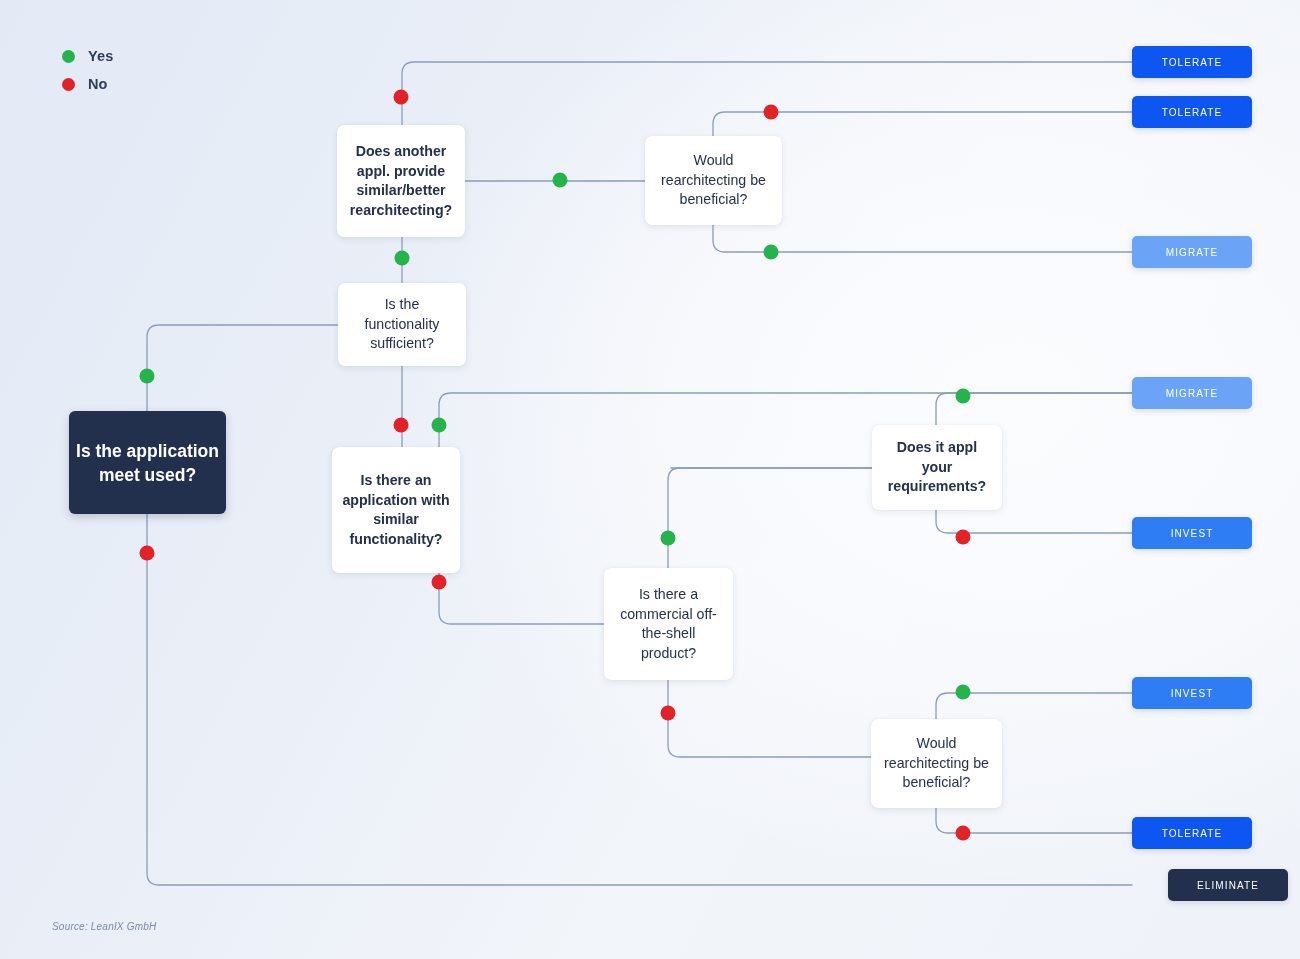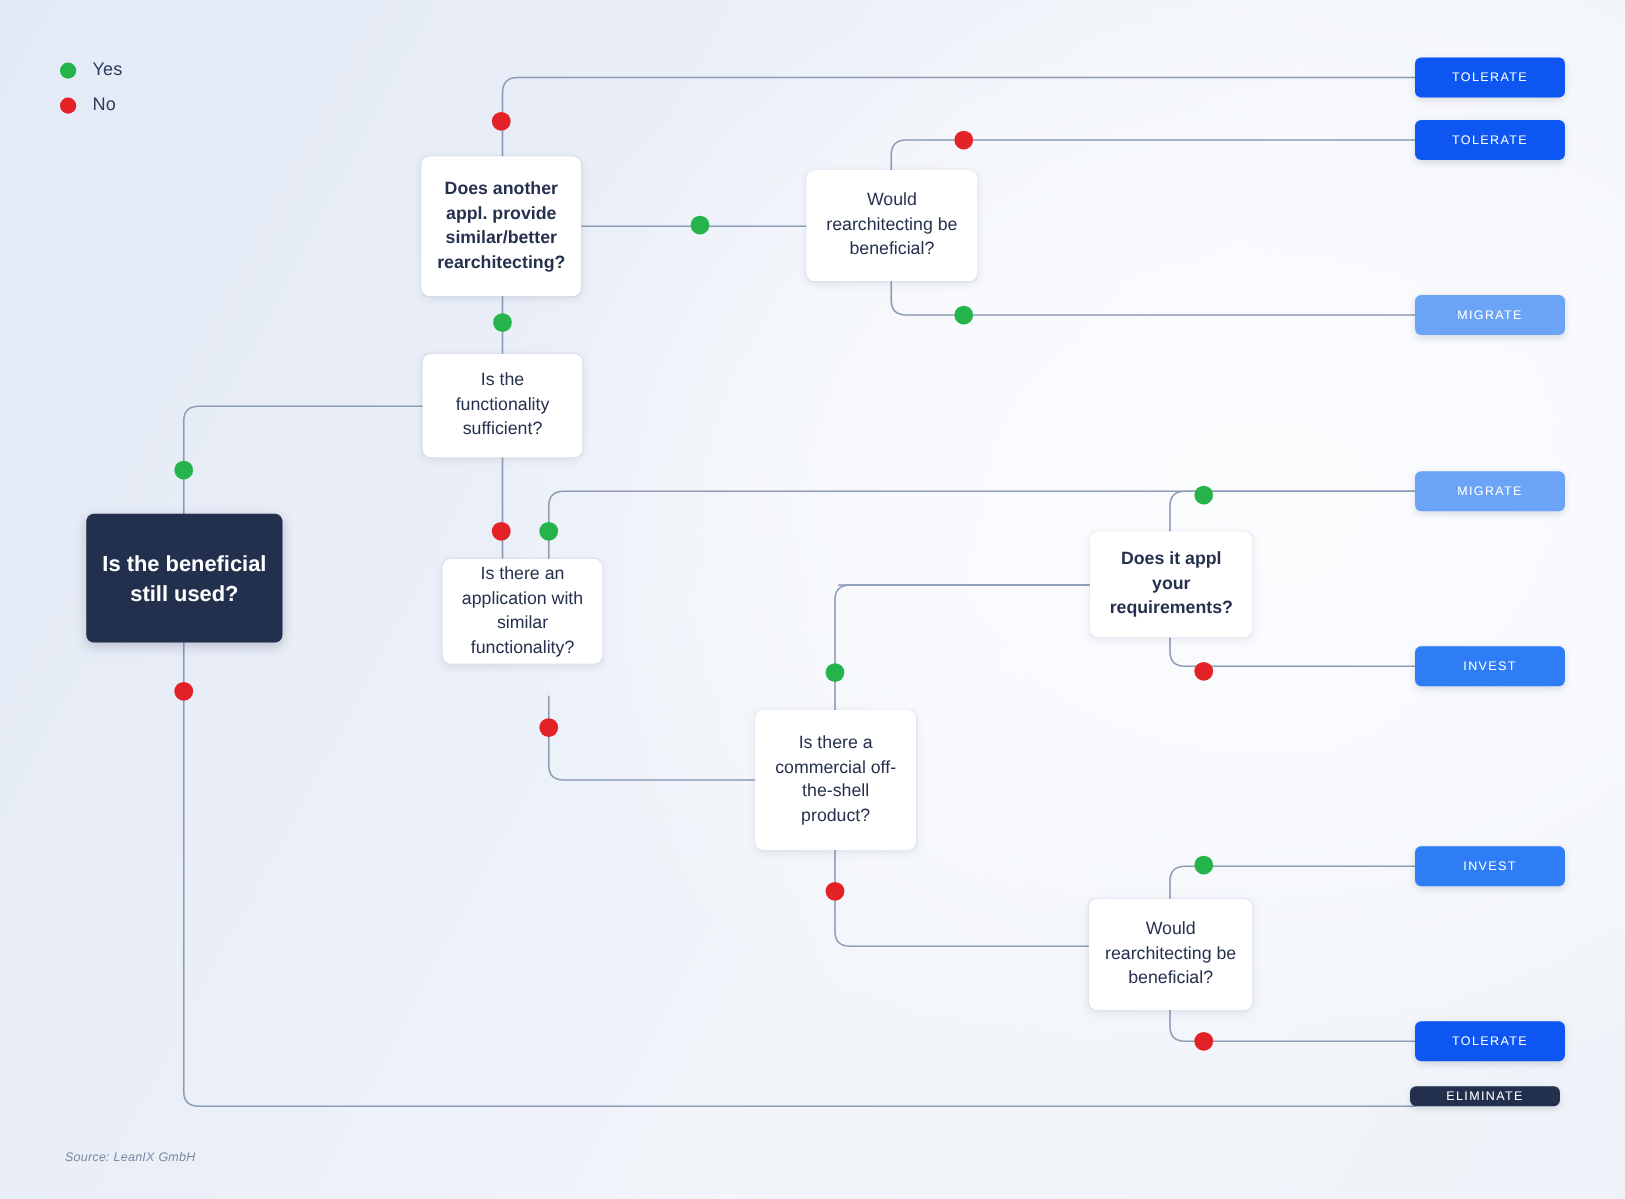--- a/index.html
+++ b/index.html
@@ -28,22 +28,23 @@
     left: 0;
     top: 0;
     width: 1300px;
     height: 959px;
     pointer-events: none;
   }
 
   
   .legend {
     position: absolute;
-    left: 48px;
+    left: 62px;
     top: 42px;
+    font-weight: bold;
   }
   .legend-row {
     display: flex;
     align-items: center;
     height: 28px;
   }
   .legend-dot {
     width: 13px;
     height: 13px;
     border-radius: 50%;
@@ -150,38 +151,38 @@
         <span class="legend-dot" style="background: rgb(37, 180, 76);"></span>
         <span class="legend-label">Yes</span>
       </div>
       <div class="legend-row">
         <span class="legend-dot" style="background: rgb(227, 34, 39);"></span>
         <span class="legend-label">No</span>
       </div>
     </div>
 
   <div id="node-layer">
-      <div class="node root bold" style="left: 69px; top: 411px; width: 157px; height: 103px;">Is the beneficial still used?</div>
+      <div class="node root bold" style="left: 69px; top: 411px; width: 157px; height: 103px;">Is the application meet used?</div>
       <div class="node question bold" style="left: 337px; top: 125px; width: 128px; height: 112px;">Does another appl. provide similar/better rearchitecting?</div>
       <div class="node question" style="left: 645px; top: 136px; width: 137px; height: 89px;">Would rearchitecting be beneficial?</div>
       <div class="node question" style="left: 338px; top: 283px; width: 128px; height: 83px;">Is the functionality sufficient?</div>
-      <div class="node question" style="left: 354px; top: 447px; width: 128px; height: 84px;">Is there an application with similar functionality?</div>
+      <div class="node question" style="left: 332px; top: 447px; width: 128px; height: 126px; font-weight: bold;">Is there an application with similar functionality?</div>
       <div class="node question bold" style="left: 872px; top: 425px; width: 130px; height: 85px;">Does it appl your requirements?</div>
       <div class="node question" style="left: 604px; top: 568px; width: 129px; height: 112px;">Is there a commercial off-the-shell product?</div>
       <div class="node question" style="left: 871px; top: 719px; width: 131px; height: 89px;">Would rearchitecting be beneficial?</div>
     </div>
   <div id="outcome-layer">
       <div class="outcome" style="left: 1132px; top: 46px; width: 120px; height: 32px; background: rgb(13, 86, 242);">TOLERATE</div>
       <div class="outcome" style="left: 1132px; top: 96px; width: 120px; height: 32px; background: rgb(13, 86, 242);">TOLERATE</div>
       <div class="outcome" style="left: 1132px; top: 236px; width: 120px; height: 32px; background: rgb(107, 164, 247);">MIGRATE</div>
       <div class="outcome" style="left: 1132px; top: 377px; width: 120px; height: 32px; background: rgb(107, 164, 247);">MIGRATE</div>
       <div class="outcome" style="left: 1132px; top: 517px; width: 120px; height: 32px; background: rgb(47, 125, 244);">INVEST</div>
       <div class="outcome" style="left: 1132px; top: 677px; width: 120px; height: 32px; background: rgb(47, 125, 244);">INVEST</div>
       <div class="outcome" style="left: 1132px; top: 817px; width: 120px; height: 32px; background: rgb(13, 86, 242);">TOLERATE</div>
-      <div class="outcome" style="left: 1128px; top: 869px; width: 120px; height: 16px; background: rgb(34, 48, 78); text-align: right;">ELIMINATE</div>
+      <div class="outcome" style="left: 1168px; top: 869px; width: 120px; height: 32px; background: rgb(34, 48, 78); text-align: right;">ELIMINATE</div>
     </div>
   <div id="dot-layer">
       <div class="dot" style="left: 401px; top: 97px; background: rgb(227, 34, 39);"></div>
       <div class="dot" style="left: 560px; top: 180px; background: rgb(37, 180, 76);"></div>
       <div class="dot" style="left: 771px; top: 112px; background: rgb(227, 34, 39);"></div>
       <div class="dot" style="left: 771px; top: 252px; background: rgb(37, 180, 76);"></div>
       <div class="dot" style="left: 402px; top: 258px; background: rgb(37, 180, 76);"></div>
       <div class="dot" style="left: 147px; top: 376px; background: rgb(37, 180, 76);"></div>
       <div class="dot" style="left: 147px; top: 553px; background: rgb(227, 34, 39);"></div>
       <div class="dot" style="left: 439px; top: 425px; background: rgb(37, 180, 76);"></div>

